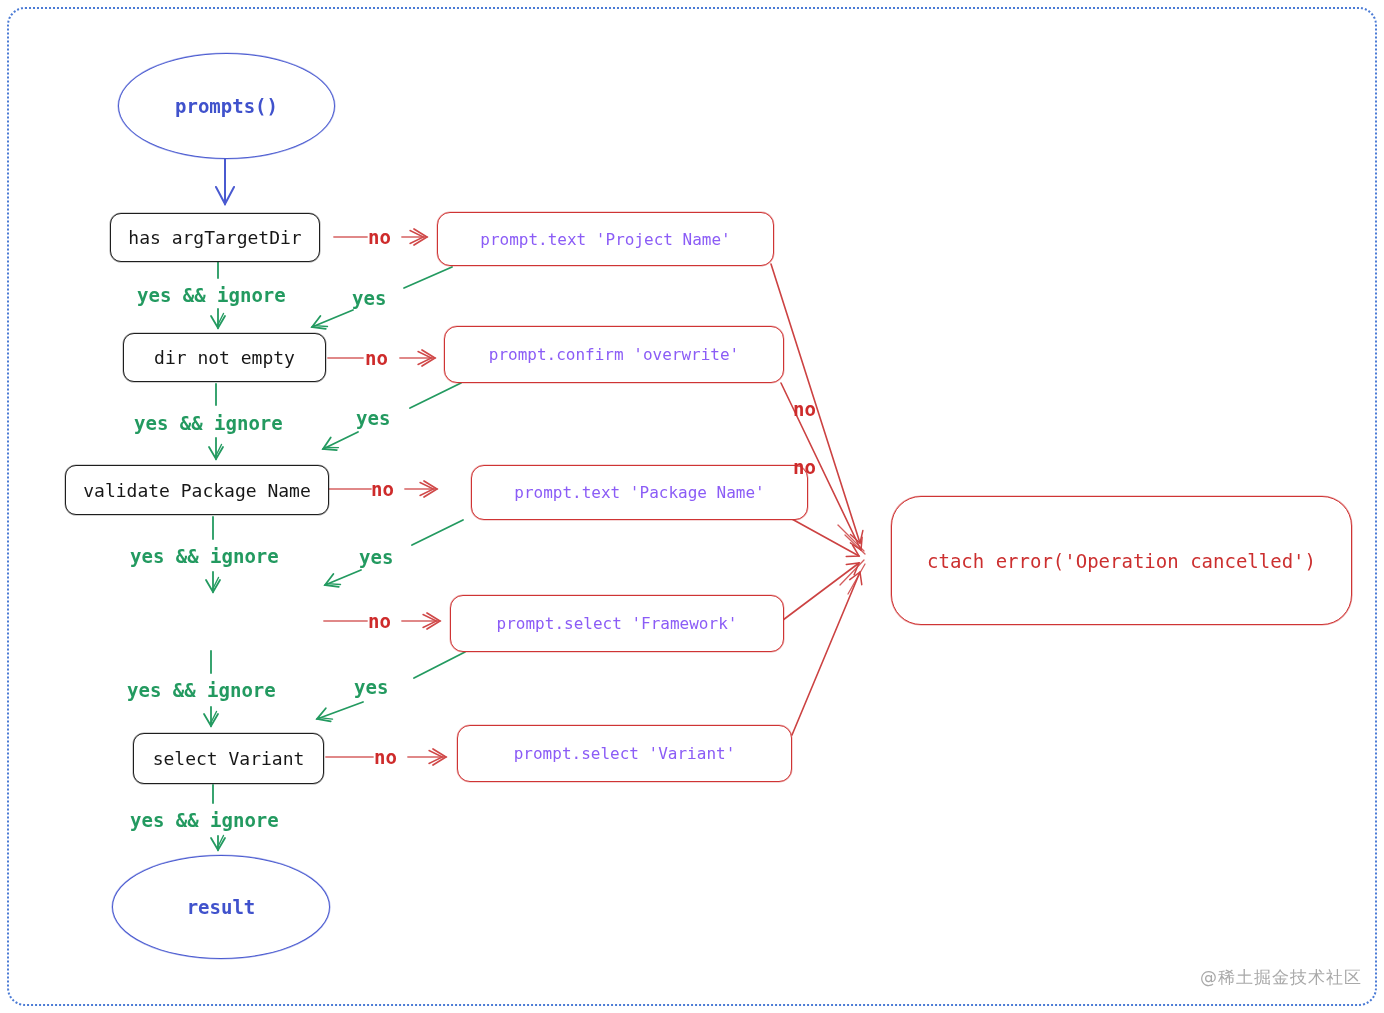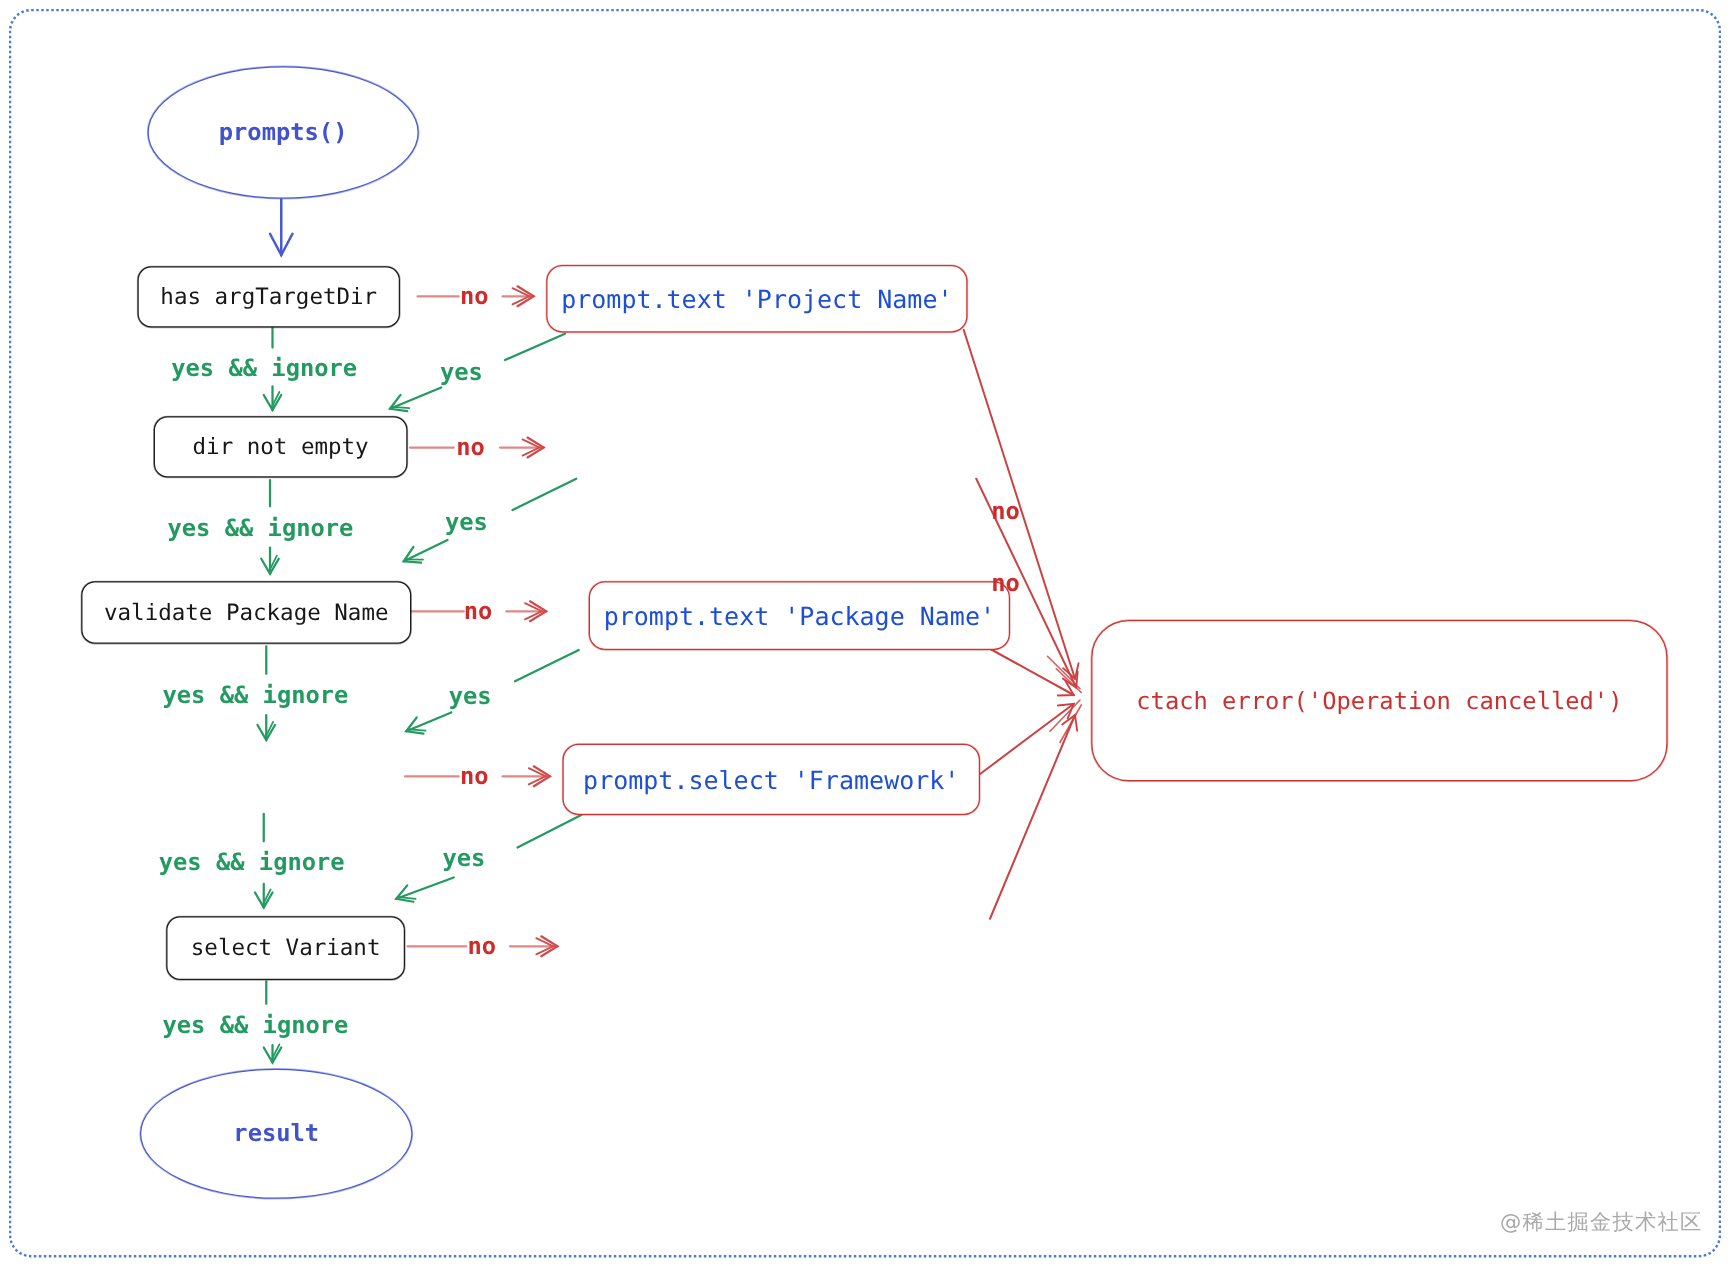--- a/index.html
+++ b/index.html
@@ -22,27 +22,28 @@
     color:#4052cc;font-size:19px;font-weight:bold;
     box-shadow:0 0 0 0.6px rgba(74,90,208,.45);
   }
   .dbox{
     border:1.7px solid #1e1e1e;border-radius:11px;
     color:#171717;font-size:18px;
     box-shadow:0 0 0 0.5px rgba(30,30,30,.4);
   }
   .rbox{
     border:1.7px solid #cf3434;border-radius:13px;
-    color:#1d4ed8;font-size:20px;
+    color:#8b5cf6;font-size:16px;
     box-shadow:0 0 0 0.5px rgba(207,52,52,.4);
   }
   .catchbox{
     border:1.8px solid #cf3434;border-radius:30px;
     color:#cc2f2f;font-size:19px;
     box-shadow:0 0 0 0.6px rgba(207,52,52,.45);
+    margin-left:18px;
   }
   .elabel{
     position:absolute;height:24px;line-height:24px;
     font-size:19px;font-weight:bold;background:transparent;
   }
   .green{color:#239a60;}
   .redlbl{color:#ce2b2b;}
   #watermark{
     position:absolute;right:22px;bottom:24px;
     font-family:"DejaVu Sans","Liberation Sans",sans-serif;
@@ -130,25 +131,31 @@
   <div class="node dbox" style="left:65px;top:465px;width:262px;height:48px">
     <span>validate Package Name</span>
   </div>
   <div class="node dbox" style="left:133px;top:733px;width:189px;height:49px">
     <span>select Variant</span>
   </div>
 
   <div class="node rbox" style="left:437px;top:212px;width:335px;height:52px">
     <span>prompt.text 'Project Name'</span>
   </div>
+  <div class="node rbox" style="left:444px;top:326px;width:338px;height:55px">
+    <span>prompt.confirm 'overwrite'</span>
+  </div>
   <div class="node rbox" style="left:471px;top:465px;width:335px;height:53px">
     <span>prompt.text 'Package Name'</span>
   </div>
   <div class="node rbox" style="left:450px;top:595px;width:332px;height:55px">
     <span>prompt.select 'Framework'</span>
+  </div>
+  <div class="node rbox" style="left:457px;top:725px;width:333px;height:55px">
+    <span>prompt.select 'Variant'</span>
   </div>
 
   <div class="node catchbox" style="left:873px;top:496px;width:459px;height:127px">
     <span>ctach error('Operation cancelled')</span>
   </div>
 
   <div class="node ellipse" style="left:112px;top:855px;width:216px;height:102px">
     <span>result</span>
   </div>
 

